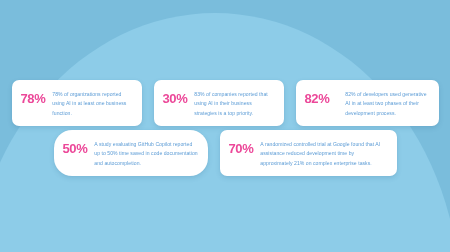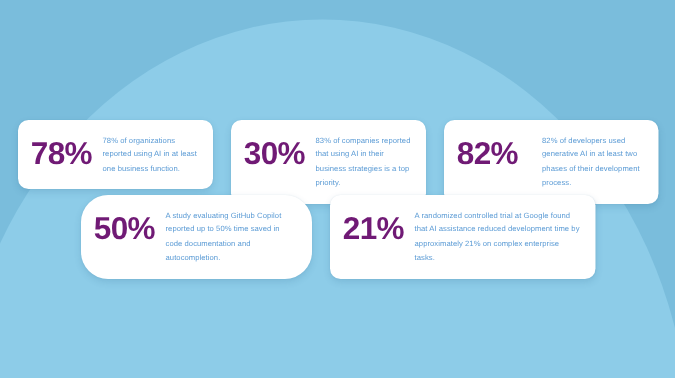--- a/index.html
+++ b/index.html
@@ -52,23 +52,23 @@
     gap:7px;
     min-height:39px;
   }
 
   .row-top .stat-card    { width:130px; }
   .row-top .stat-card.wide { width:143px;gap:16px; }
   .row-bottom .stat-card.c4 { width:154px;border-radius:18px; }
   .row-bottom .stat-card.c5 { width:177px; }
 
   .stat-value {
-    color:#701a75;
+    color:#ec4899;
     font-weight:bold;
-    font-size:21px;
+    font-size:13px;
     line-height:1;
     letter-spacing:-0.4px;
     white-space:nowrap;
     padding-top:4px;
     flex:0 0 auto;
   }
 
   .stat-text {
     color:#5b9bd5;
     font-size:5.1px;
@@ -108,19 +108,19 @@
   </div>
 
   <div class="row row-bottom">
 
     <div class="stat-card c4">
       <div class="stat-value">50%</div>
       <div class="stat-text">A study evaluating GitHub Copilot reported up to 50% time saved in code documentation and autocompletion.</div>
     </div>
 
     <div class="stat-card c5">
-      <div class="stat-value">21%</div>
+      <div class="stat-value">70%</div>
       <div class="stat-text">A randomized controlled trial at Google found that AI assistance reduced development time by approximately 21% on complex enterprise tasks.</div>
     </div>
 
   </div>
 
 </div>
 
 </body></html>

